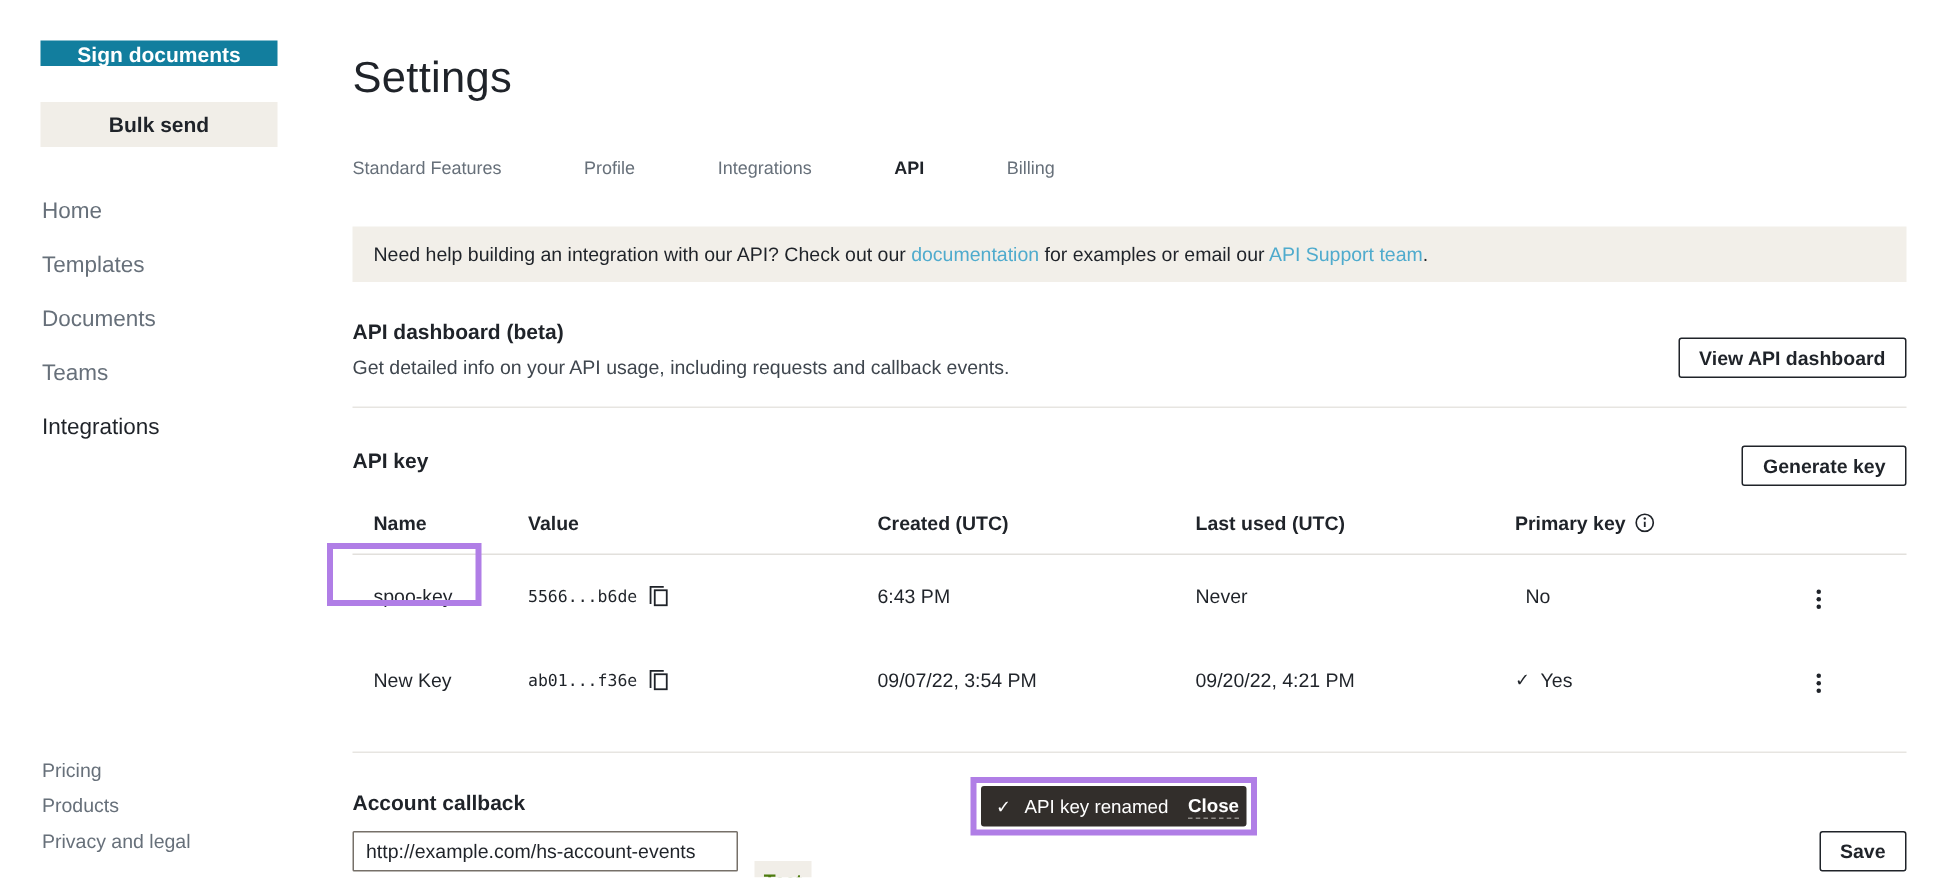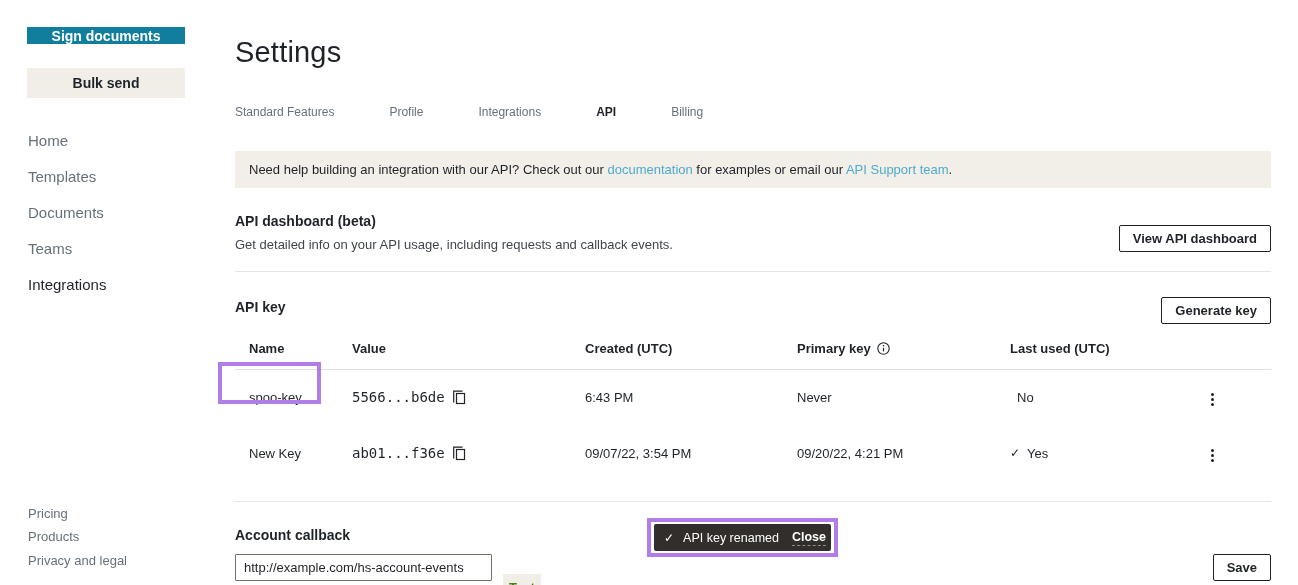--- a/index.html
+++ b/index.html
@@ -41,21 +41,21 @@
   .divider { position:absolute; left:0; width:1036px; height:0; border-top:1px solid #e7e5e1; }
 
   
   .table { position:absolute; left:0; top:327px; width:1036px; font-size:13px; }
   .trow { display:grid; grid-template-columns:103px 233px 212px 213px 207px 1fr; align-items:center; }
   .trow > div { padding-left:14px; }
   .thead { height:29px; font-weight:bold; border-bottom:1px solid #e2e0dc; align-items:start; }
   .thead > div { display:flex; align-items:center; gap:6px; }
   .r1 { height:54px; }
   .r2 { height:58px; }
-  .mono { font-family:"DejaVu Sans Mono", monospace; font-size:14px; display:flex; align-items:center; gap:7px; }
+  .mono { font-family:"DejaVu Sans Mono", monospace; font-size:11px; display:flex; align-items:center; gap:7px; }
   .copy-btn { display:inline-flex; cursor:pointer; background:none; border:none; padding:0; }
   .primary-cell { display:flex; align-items:center; gap:7px; }
   .pcheck { font-size:12px; }
   .kebab-cell { padding-left:2px !important; }
   .kebab { display:inline-flex; flex-direction:column; gap:2px; cursor:pointer; padding:4px 6px; background:none; border:none; }
   .kebab i { width:3px; height:3px; border-radius:50%; background:#1f2329; display:block; }
   .info-svg { display:inline-block; }
 
   
   .cb-input { position:absolute; left:0; top:540px; width:257px; height:27px;
@@ -124,30 +124,30 @@
         <div>
             <span>Name</span>
           </div>
         <div>
             <span>Value</span>
           </div>
         <div>
             <span>Created (UTC)</span>
           </div>
         <div>
+            <span>Last used (UTC)</span>
+          </div>
+        <div>
           <span>Primary key</span>
           <svg class="info-svg" width="13" height="13" viewBox="0 0 13 13">
             <circle cx="6.5" cy="6.5" r="5.7" fill="none" stroke="#1f2329" stroke-width="1.1"></circle>
             <line x1="6.5" y1="5.8" x2="6.5" y2="9.4" stroke="#1f2329" stroke-width="1.2"></line>
             <circle cx="6.5" cy="3.7" r="0.8" fill="#1f2329"></circle>
           </svg>
         </div>
-        <div>
-            <span>Last used (UTC)</span>
-          </div>
         <div></div>
       </div>
 
       <div class="trow r1">
         <div>spoo-key</div>
         <div class="mono">
           <span>5566...b6de</span>
           <button class="copy-btn">
             <svg width="14" height="15" viewBox="0 0 14 15">
               <rect x="4.5" y="3.5" width="8" height="10" fill="none" stroke="#1f2329" stroke-width="1.2"></rect>

